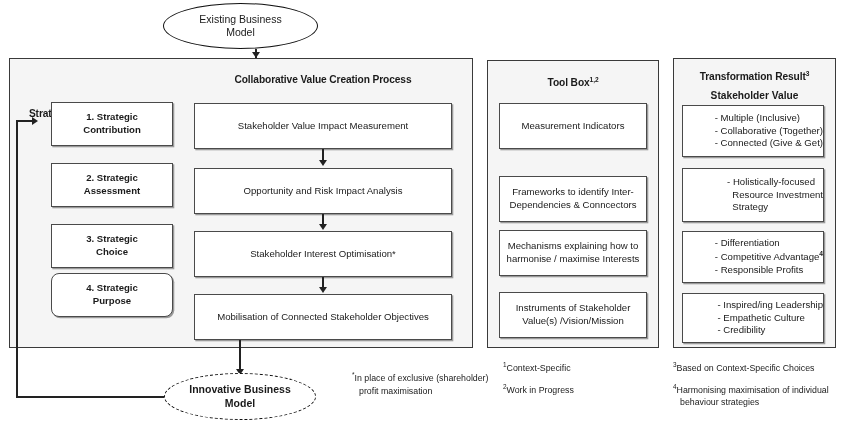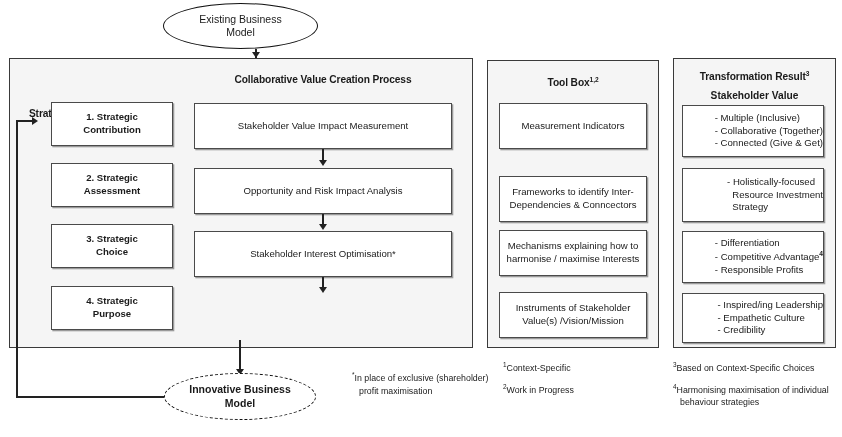--- a/index.html
+++ b/index.html
@@ -68,21 +68,21 @@
     line-height:1.35;
   }
   .box.bold{font-weight:bold;margin-left:13px;}
   .box .inner{padding:0 6px;}
 
   
   .step{left:38px;width:122px;height:44px;}
   #step-1{top:102px;}
   #step-2{top:163px;}
   #step-3{top:224px;}
-  #step-4{top:286px;}
+  #step-4{top:273px;border-radius:8px;}
 
   
   .stage-box{left:194px;width:258px;height:46px;}
   #stage-1{top:103px;}
   #stage-2{top:168px;}
   #stage-3{top:231px;}
   #stage-4{top:294px;}
 
   
   .tool{left:499px;width:148px;height:46px;}
@@ -180,20 +180,23 @@
 
   <div class="box stage-box" id="stage-2">
     <span class="inner">Opportunity and Risk Impact Analysis</span>
   </div>
   <div class="box stage-box" id="stage-1">
     <span class="inner">Stakeholder Value Impact Measurement</span>
   </div>
   <div class="box stage-box" id="stage-3">
     <span class="inner">Stakeholder Interest Optimisation*</span>
   </div>
+  <div class="box stage-box" id="stage-4">
+    <span class="inner">Mobilisation of  Connected Stakeholder Objectives</span>
+  </div>
 
   <div class="vline" style="left:322px;top:149px;height:13px;"></div>
   <div class="arrowhead arrow-down" style="left:318.5px;top:160px;"></div>
 
   <div class="vline" style="left:322px;top:214px;height:12px;"></div>
   <div class="arrowhead arrow-down" style="left:318.5px;top:224px;"></div>
 
   <div class="vline" style="left:322px;top:277px;height:12px;"></div>
   <div class="arrowhead arrow-down" style="left:318.5px;top:287px;"></div>
 

